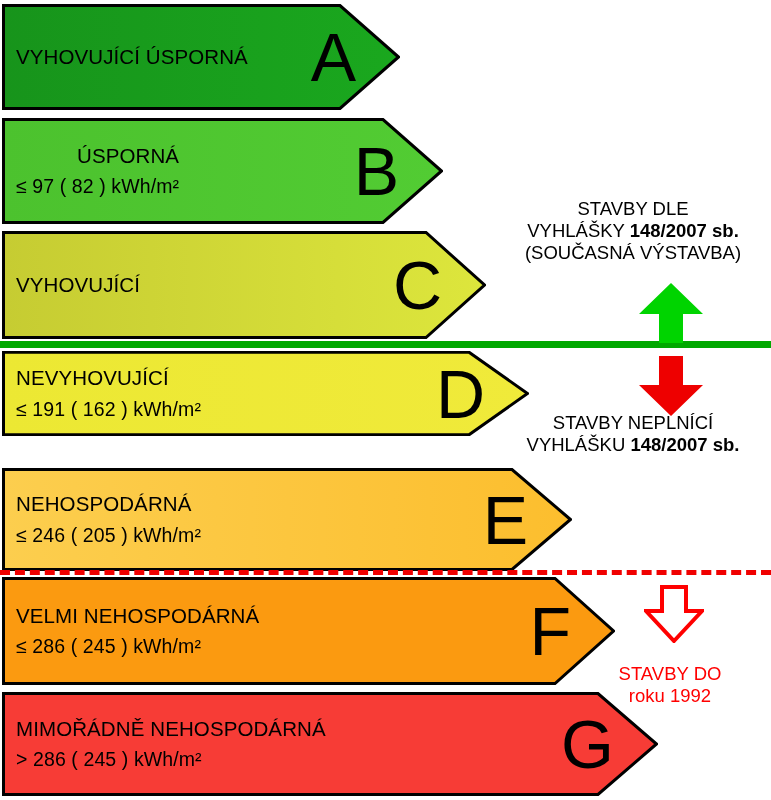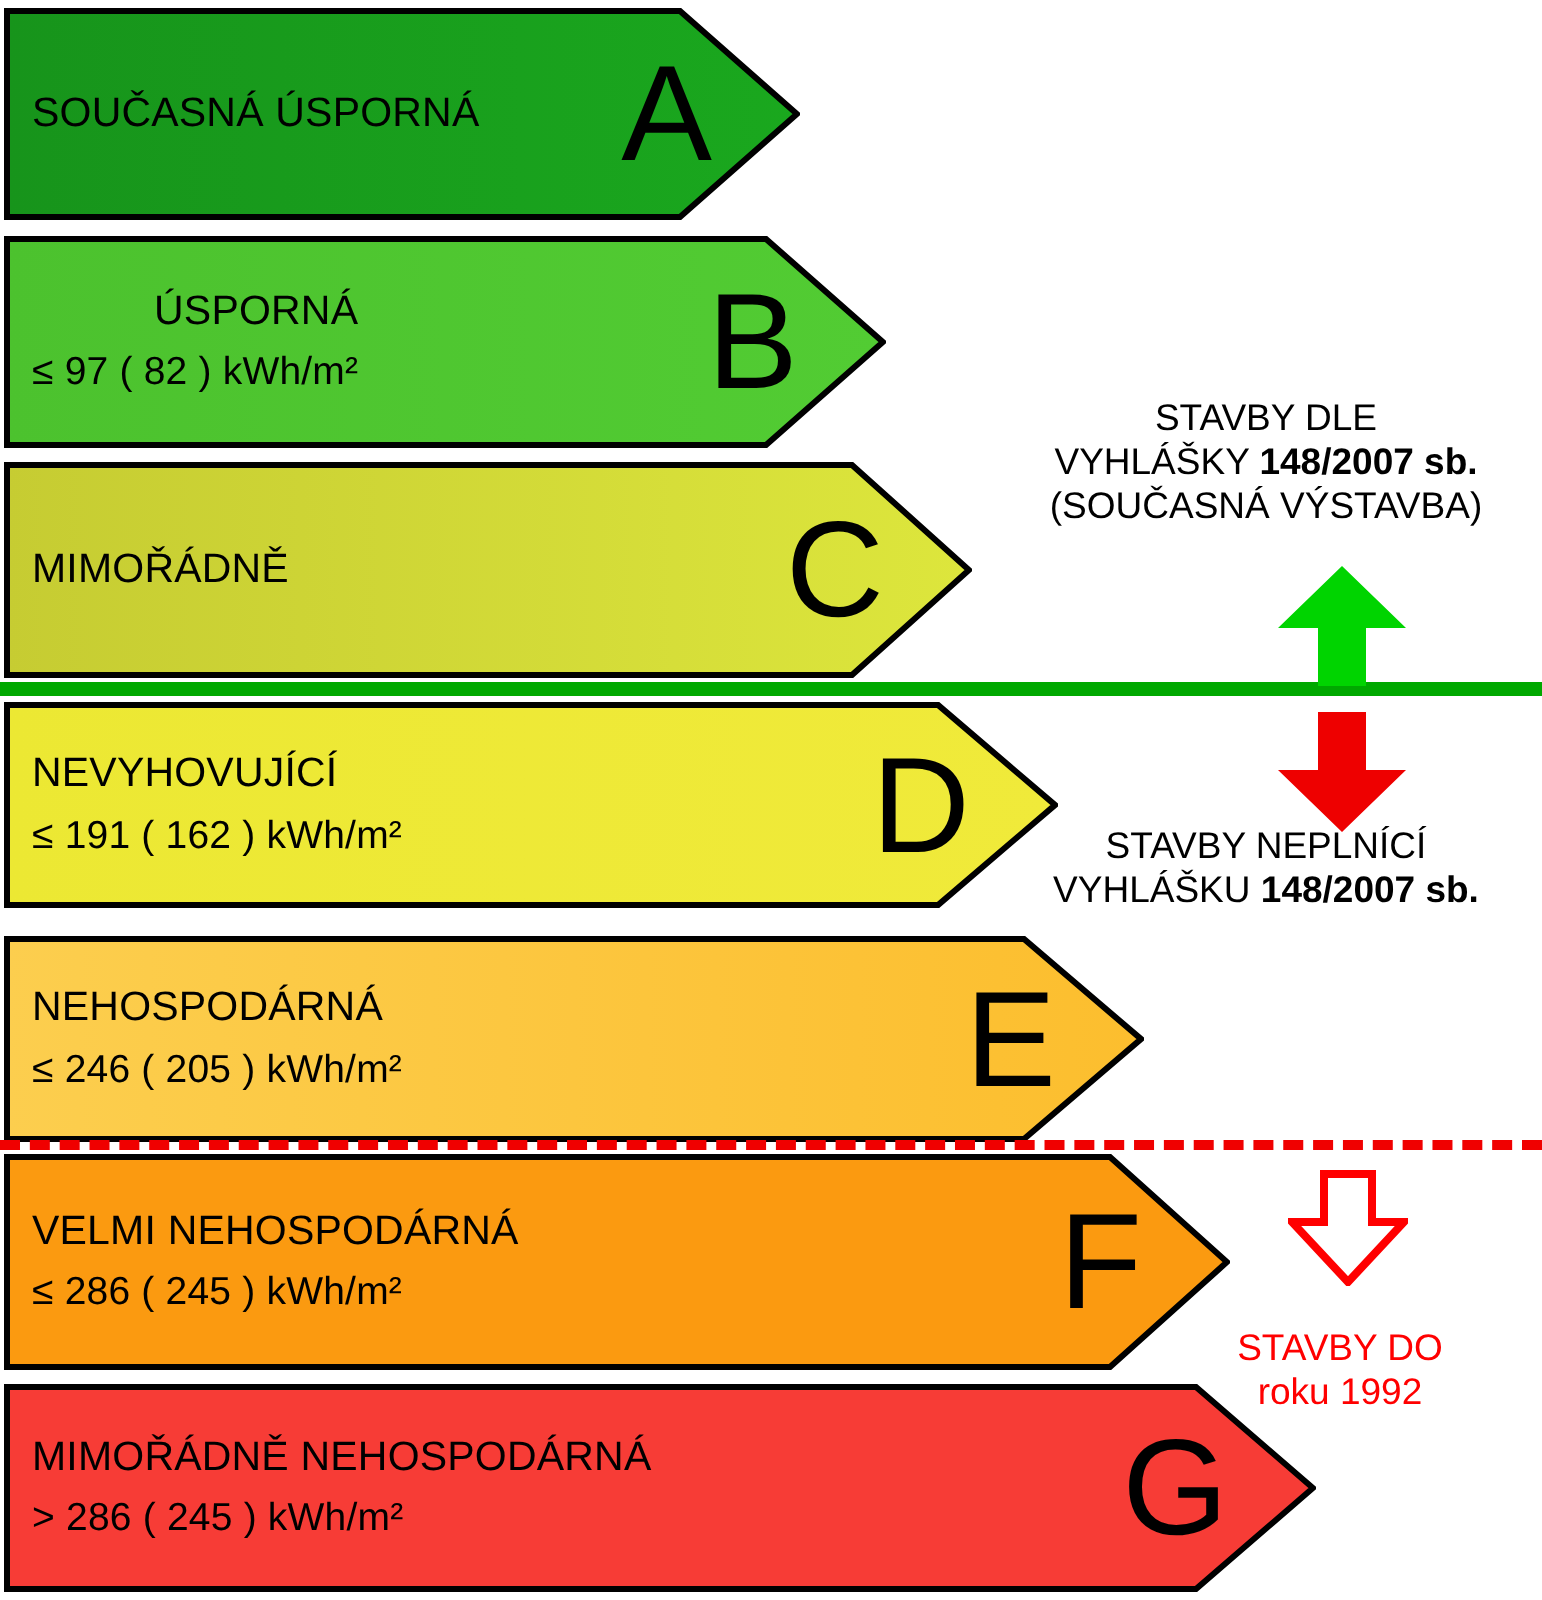--- a/index.html
+++ b/index.html
@@ -111,21 +111,21 @@
         <svg class="band-shape" viewBox="0 0 398 106" preserveAspectRatio="none">
           <defs>
             <linearGradient id="grad-0" x1="0" y1="0" x2="1" y2="0">
               <stop offset="0%" stop-color="#17941b"></stop>
               <stop offset="100%" stop-color="#1aa81e"></stop>
             </linearGradient>
           </defs>
           <polygon points="1.5,1.5 338,1.5 396.5,53 338,104.5 1.5,104.5" fill="url(#grad-0)" stroke="#000000" stroke-width="3" vector-effect="non-scaling-stroke"></polygon>
         </svg>
         <div class="band-text">
-          <div class="band-name">SOUČASNÁ ÚSPORNÁ</div>
+          <div class="band-name">VYHOVUJÍCÍ ÚSPORNÁ</div>
         </div>
         <div class="band-letter" style="right: 44px;">A</div>
       </div>
       <div class="band" style="top: 118px; height: 106px; width: 441px; text-align: right;">
         <svg class="band-shape" viewBox="0 0 441 106" preserveAspectRatio="none">
           <defs>
             <linearGradient id="grad-1" x1="0" y1="0" x2="1" y2="0">
               <stop offset="0%" stop-color="#4cc22e"></stop>
               <stop offset="100%" stop-color="#52cc33"></stop>
             </linearGradient>
@@ -142,25 +142,25 @@
         <svg class="band-shape" viewBox="0 0 484 108" preserveAspectRatio="none">
           <defs>
             <linearGradient id="grad-2" x1="0" y1="0" x2="1" y2="0">
               <stop offset="0%" stop-color="#c6cc32"></stop>
               <stop offset="100%" stop-color="#dde63c"></stop>
             </linearGradient>
           </defs>
           <polygon points="1.5,1.5 424,1.5 482.5,54 424,106.5 1.5,106.5" fill="url(#grad-2)" stroke="#000000" stroke-width="3" vector-effect="non-scaling-stroke"></polygon>
         </svg>
         <div class="band-text">
-          <div class="band-name">MIMOŘÁDNĚ</div>
+          <div class="band-name">VYHOVUJÍCÍ</div>
         </div>
         <div class="band-letter" style="right: 44px;">C</div>
       </div>
-      <div class="band" style="top: 351px; height: 103px; width: 527px;">
+      <div class="band" style="top: 351px; height: 85px; width: 527px;">
         <svg class="band-shape" viewBox="0 0 527 107" preserveAspectRatio="none">
           <defs>
             <linearGradient id="grad-3" x1="0" y1="0" x2="1" y2="0">
               <stop offset="0%" stop-color="#ece833"></stop>
               <stop offset="100%" stop-color="#f0ea3a"></stop>
             </linearGradient>
           </defs>
           <polygon points="1.5,1.5 467,1.5 525.5,53.5 467,105.5 1.5,105.5" fill="url(#grad-3)" stroke="#000000" stroke-width="3" vector-effect="non-scaling-stroke"></polygon>
         </svg>
         <div class="band-text">

